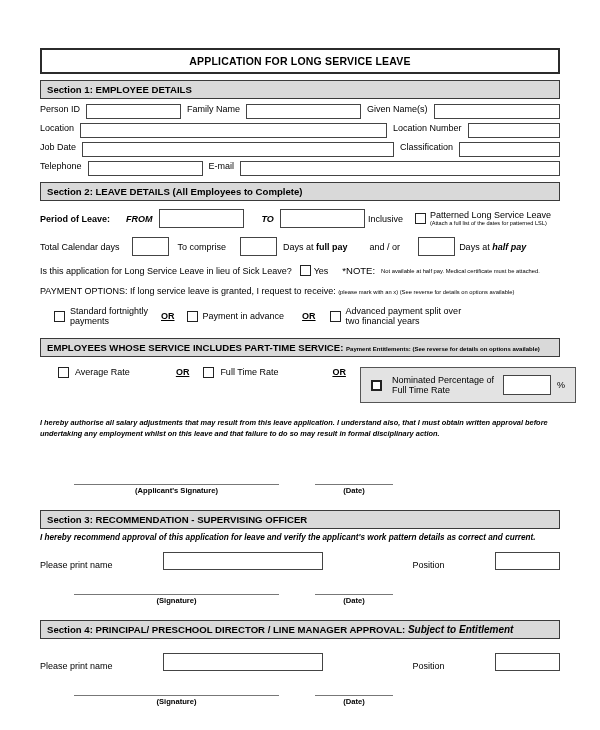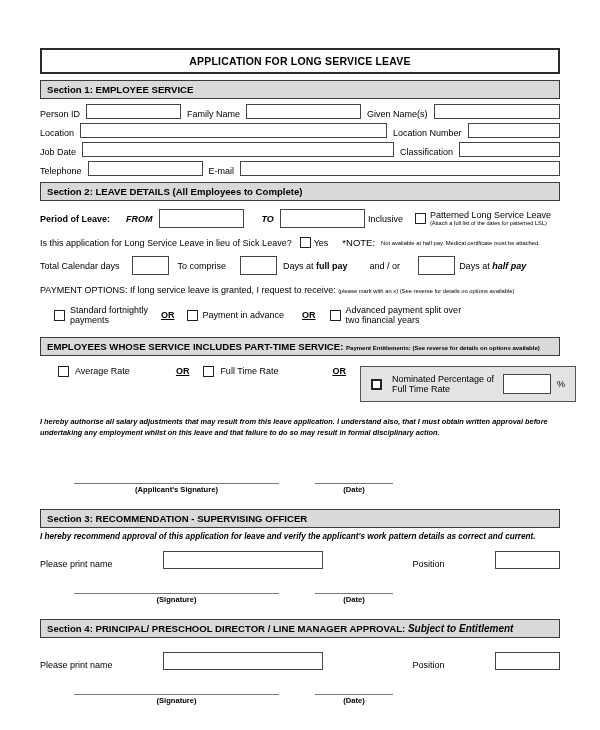--- a/index.html
+++ b/index.html
@@ -50,21 +50,21 @@
   }
   .section-bar .subj {
     font-style: italic;
     font-weight: bold;
     font-size: 10px;
   }
 
   
   .row {
     display: flex;
-    align-items: flex-end;
+    align-items: flex-start;
     margin-bottom: 4px;
   }
   .lbl {
     font-size: 9px;
     white-space: nowrap;
     padding-right: 6px;
   }
   .lbl.pad-left { padding-left: 6px; }
   .fld {
     border: 1.6px solid #444;
@@ -181,21 +181,21 @@
     gap: 38px;
   }
 </style>
 </head>
 <body>
 
 <div class="page">
 
   <div class="title-bar">APPLICATION FOR LONG SERVICE LEAVE</div>
 
-  <div class="section-bar">Section 1: EMPLOYEE SERVICE</div>
+  <div class="section-bar">Section 1: EMPLOYEE DETAILS</div>
 
   <div class="row">
     <span class="lbl">Person ID</span>
     <div class="fld" style="width:95px"></div>
     <span class="lbl pad-left">Family Name</span>
     <div class="fld" style="width:115px"></div>
     <span class="lbl pad-left">Given Name(s)</span>
     <div class="fld grow"></div>
   </div>
 
@@ -230,38 +230,38 @@
       <span class="lbl bi" style="padding-left:18px">TO</span>
       <div class="fld" style="width:85px;height:19px"></div>
       <span class="lbl" style="padding-left:3px">Inclusive</span>
       <div class="chk" style="margin-left:6px;margin-right:4px"></div>
       <div>
         <div class="lbl" style="padding-right:0">Patterned Long Service Leave</div>
         <div class="tiny">(Attach a full list of the dates for patterned LSL)</div>
       </div>
     </div>
 
-    <div class="row-leave" style="margin-bottom:0">
-      <span class="lbl">Is this application for Long Service Leave in lieu of Sick Leave?</span>
-      <div class="chk" style="margin-left:2px"></div>
-      <span class="lbl" style="padding-left:3px">Yes</span>
-      <span class="lbl" style="padding-left:8px;font-size:9.5px">*NOTE:</span>
-      <span class="tiny-note">Not available at half pay. Medical certificate must be attached.</span>
-    </div>
-
     <div class="row-leave">
       <span class="lbl">Total Calendar days</span>
       <div class="fld" style="width:37px;height:19px;margin-left:6px"></div>
       <span class="lbl" style="padding-left:9px">To comprise</span>
       <div class="fld" style="width:37px;height:19px;margin-left:8px"></div>
       <span class="lbl" style="padding-left:6px"><span>Days at </span><span class="b">full pay</span></span>
       <span class="lbl" style="padding-left:16px">and / or</span>
       <div class="fld" style="width:37px;height:19px;margin-left:12px"></div>
       <span class="lbl" style="padding-left:4px"><span>Days at </span><span class="bi">half pay</span></span>
     </div>
+
+    <div class="row-leave" style="margin-bottom:0">
+      <span class="lbl">Is this application for Long Service Leave in lieu of Sick Leave?</span>
+      <div class="chk" style="margin-left:2px"></div>
+      <span class="lbl" style="padding-left:3px">Yes</span>
+      <span class="lbl" style="padding-left:8px;font-size:9.5px">*NOTE:</span>
+      <span class="tiny-note">Not available at half pay. Medical certificate must be attached.</span>
+    </div>
   </div>
 
   <div class="pay-head">
     <span>PAYMENT OPTIONS:</span>
     <span>If long service leave is granted, I request to receive:</span>
     <span class="tiny-note">(please mark with an x) (See reverse for details on options available)</span>
   </div>
 
   <div class="opt-row">
     <div class="chk" style="margin-left:14px"></div>

